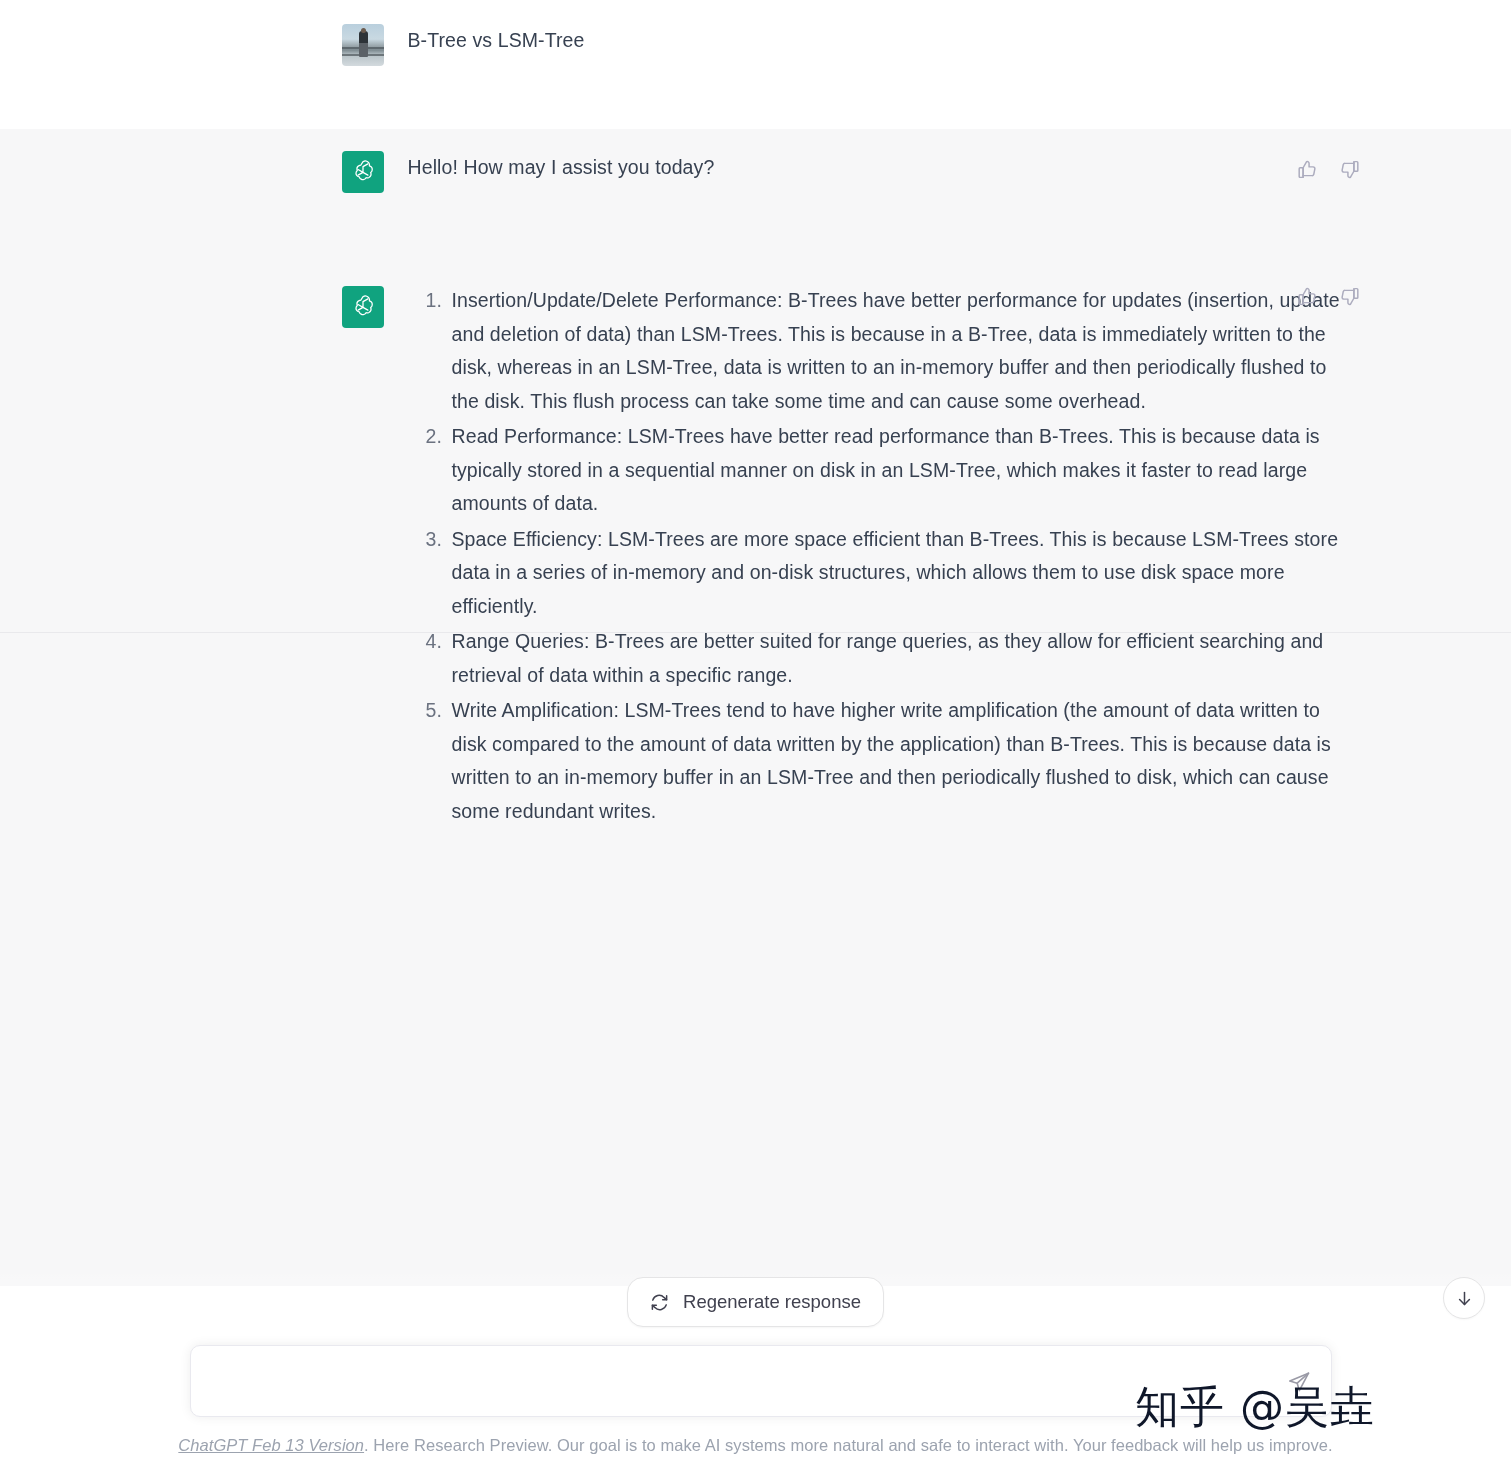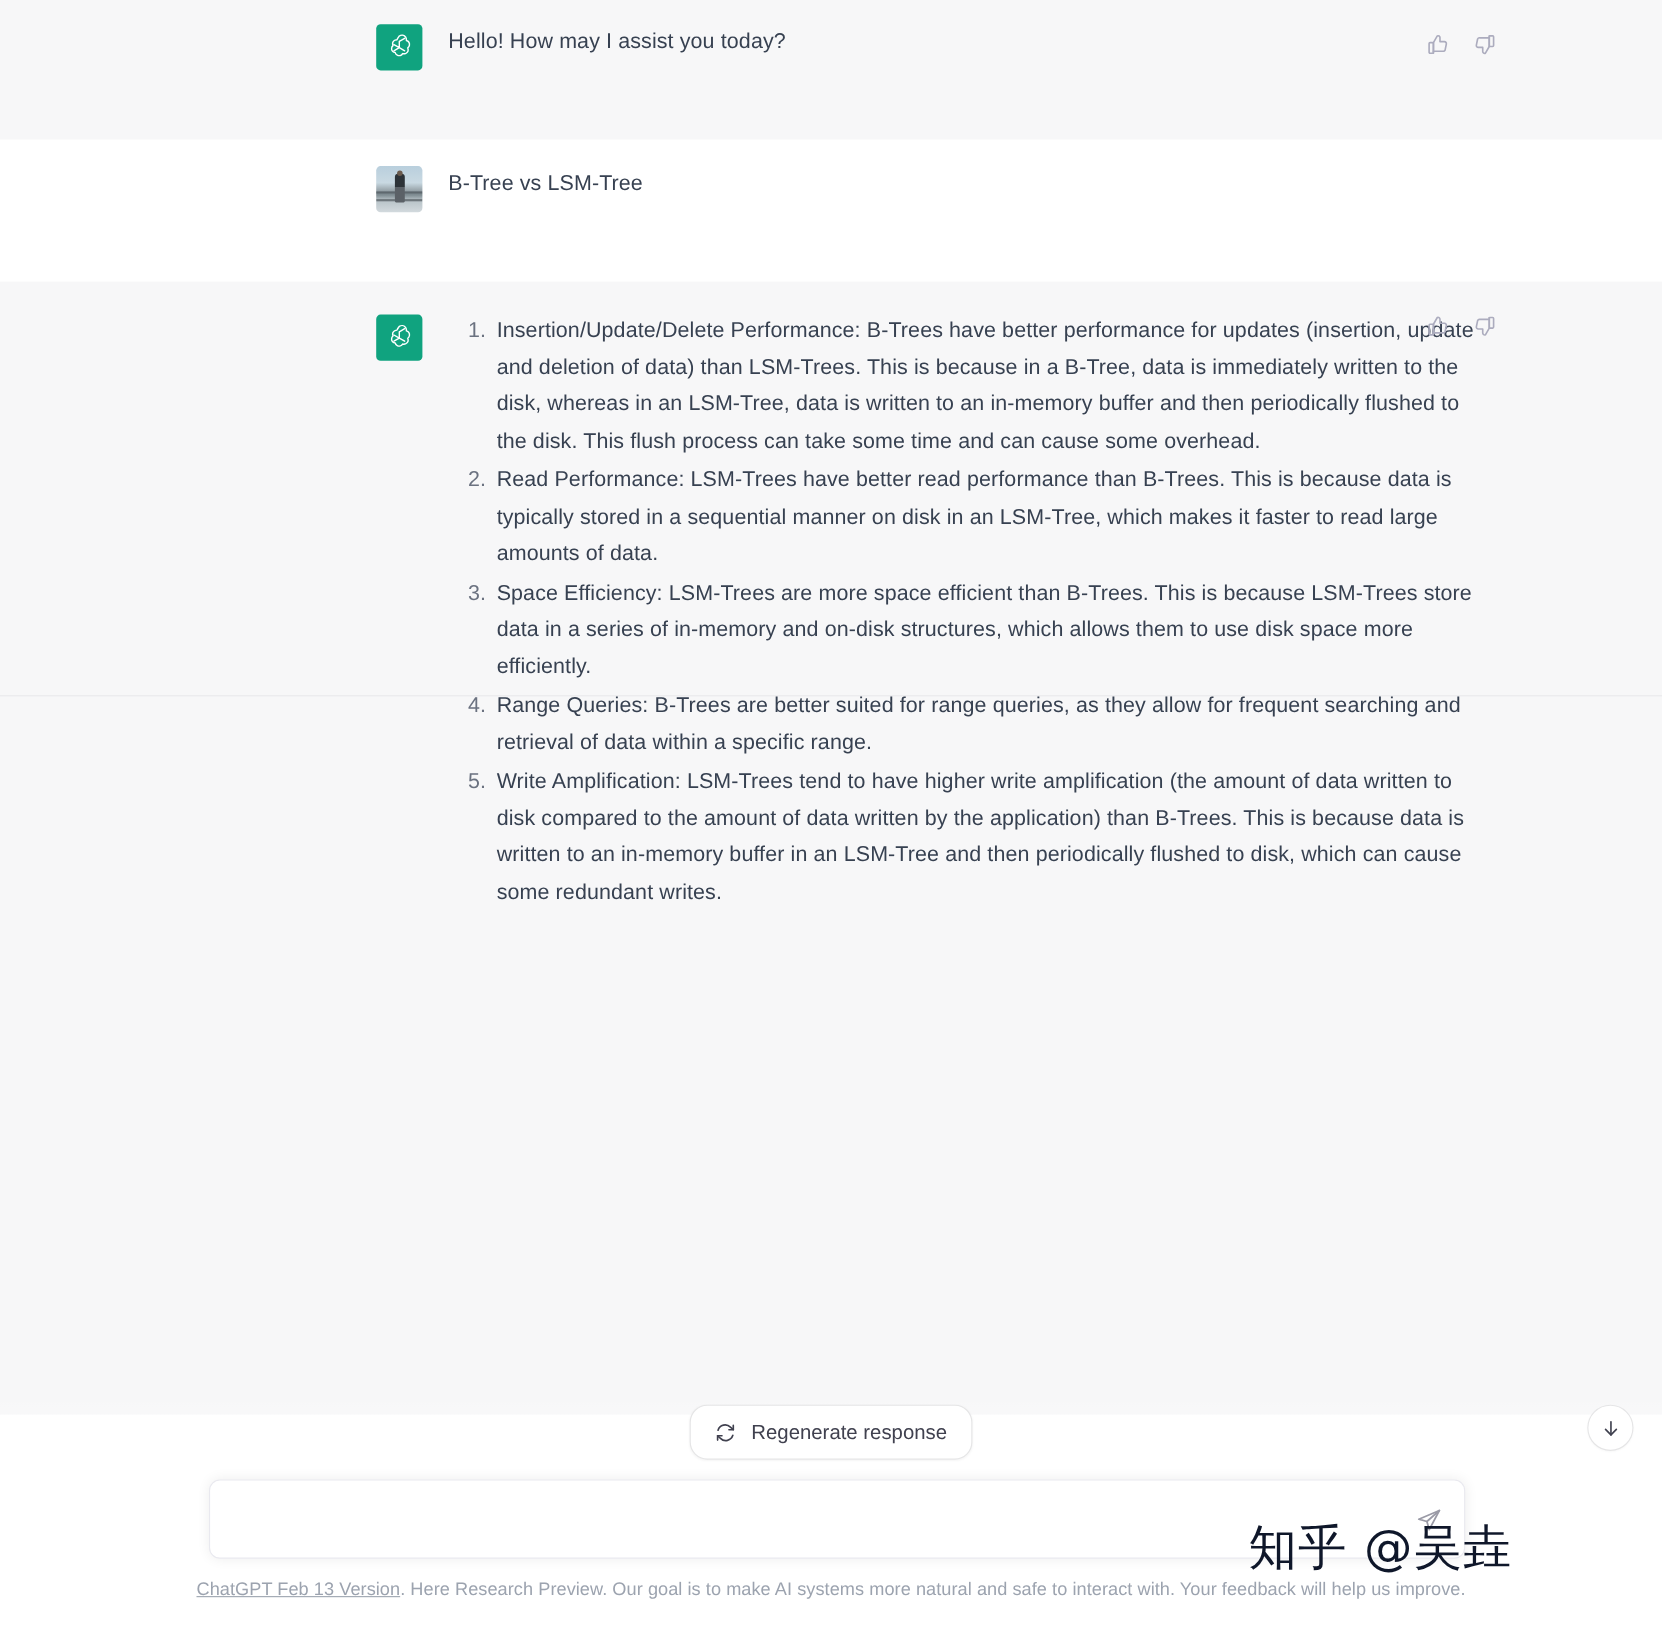--- a/index.html
+++ b/index.html
@@ -252,39 +252,54 @@
     top: 1436px;
     text-align: center;
     font-size: 16.5px;
     color: #9ca3af;
     pointer-events: auto;
     letter-spacing: .05px;
   }
   .footer-note a {
     color: #9ca3af;
     text-decoration: underline;
+    font-style: italic;
   }
 
   
   .watermark {
     position: absolute;
     left: 1135px;
     top: 1378px;
     font-size: 44px;
     color: #0f172a;
     font-family: "DejaVu Sans", sans-serif;
     white-space: nowrap;
     pointer-events: none;
     letter-spacing: 1px;
   }
 </style>
 </head>
 <body>
 
 <div class="chat-scroll">
+
+  <div class="msg-row user" style="height:129px;">
+    <div class="msg-inner" style="padding-top:22px;">
+      <div class="avatar photo">
+        <div class="rail"></div>
+        <div class="rail2"></div>
+        <div class="figure"></div>
+        <div class="head"></div>
+      </div>
+      <div class="msg-body">
+        <p class="single">B-Tree vs LSM-Tree</p>
+      </div>
+    </div>
+  </div>
 
   <div class="msg-row assistant" style="height:127px;">
     <div class="msg-inner" style="padding-top:20px;">
       <div class="avatar gpt">
         <svg viewBox="0 0 24 24" fill="none" stroke="#ffffff" stroke-width="1.1" stroke-linecap="round" stroke-linejoin="round">
           <path d="M12 3.2c1.7-1.1 3.9-.7 5 .9.5.8.7 1.7.5 2.6 1.6.5 2.6 2 2.4 3.6-.1.9-.6 1.7-1.3 2.2.6 1.6 0 3.4-1.5 4.2-.8.4-1.7.5-2.5.2-.8 1.5-2.7 2-4.2 1.2-.8-.4-1.4-1.2-1.6-2-1.6-.1-2.9-1.5-2.8-3.1 0-.9.4-1.7 1.1-2.3-.6-1.6 0-3.4 1.5-4.2.5-.3 1-.4 1.6-.4.4-1.2 1.3-2.2 1.8-2.9z"></path>
           <path d="M12 7.4v4.9l4.2 2.4M12 12.3l-4.2 2.4M12 12.3V7.4l4.2-2.4M7.8 9.9l4.2 2.4"></path>
         </svg>
       </div>
       <div class="msg-body">
@@ -302,49 +317,35 @@
           <svg viewBox="0 0 24 24" fill="none" stroke="currentColor" stroke-width="1.7" stroke-linecap="round" stroke-linejoin="round">
             <path d="M17 14V3"></path>
             <path d="M17 14l-4 7a2 2 0 0 1-2.8-1.8V15H5.6a2 2 0 0 1-2-2.4l1.3-6.4A2 2 0 0 1 6.9 5H17"></path>
             <rect x="17" y="3" width="4.5" height="11" rx="1"></rect>
           </svg>
         </div>
       </div>
     </div>
   </div>
 
-  <div class="msg-row user" style="height:129px;">
-    <div class="msg-inner" style="padding-top:22px;">
-      <div class="avatar photo">
-        <div class="rail"></div>
-        <div class="rail2"></div>
-        <div class="figure"></div>
-        <div class="head"></div>
-      </div>
-      <div class="msg-body">
-        <p class="single">B-Tree vs LSM-Tree</p>
-      </div>
-    </div>
-  </div>
-
   <div class="msg-row assistant" style="min-height:1030px;">
     <div class="row-divider" style="top:376px;"></div>
     <div class="msg-inner" style="padding-top:28px; padding-bottom:0;">
       <div class="avatar gpt">
         <svg viewBox="0 0 24 24" fill="none" stroke="#ffffff" stroke-width="1.1" stroke-linecap="round" stroke-linejoin="round">
           <path d="M12 3.2c1.7-1.1 3.9-.7 5 .9.5.8.7 1.7.5 2.6 1.6.5 2.6 2 2.4 3.6-.1.9-.6 1.7-1.3 2.2.6 1.6 0 3.4-1.5 4.2-.8.4-1.7.5-2.5.2-.8 1.5-2.7 2-4.2 1.2-.8-.4-1.4-1.2-1.6-2-1.6-.1-2.9-1.5-2.8-3.1 0-.9.4-1.7 1.1-2.3-.6-1.6 0-3.4 1.5-4.2.5-.3 1-.4 1.6-.4.4-1.2 1.3-2.2 1.8-2.9z"></path>
           <path d="M12 7.4v4.9l4.2 2.4M12 12.3l-4.2 2.4M12 12.3V7.4l4.2-2.4M7.8 9.9l4.2 2.4"></path>
         </svg>
       </div>
       <div class="msg-body">
         <ol class="answer-list">
           <li>Insertion/Update/Delete Performance: B-Trees have better performance for updates (insertion, update and deletion of data) than LSM-Trees. This is because in a B-Tree, data is immediately written to the disk, whereas in an LSM-Tree, data is written to an in-memory buffer and then periodically flushed to the disk. This flush process can take some time and can cause some overhead.</li>
           <li>Read Performance: LSM-Trees have better read performance than B-Trees. This is because data is typically stored in a sequential manner on disk in an LSM-Tree, which makes it faster to read large amounts of data.</li>
           <li>Space Efficiency: LSM-Trees are more space efficient than B-Trees. This is because LSM-Trees store data in a series of in-memory and on-disk structures, which allows them to use disk space more efficiently.</li>
-          <li>Range Queries: B-Trees are better suited for range queries, as they allow for frequent searching and retrieval of data within a specific range.</li>
+          <li>Range Queries: B-Trees are better suited for range queries, as they allow for efficient searching and retrieval of data within a specific range.</li>
           <li>Write Amplification: LSM-Trees tend to have higher write amplification (the amount of data written to disk compared to the amount of data written by the application) than B-Trees. This is because data is written to an in-memory buffer in an LSM-Tree and then periodically flushed to disk, which can cause some redundant writes.</li>
         </ol>
       </div>
       <div class="feedback">
         <div class="fb-btn">
           <svg viewBox="0 0 24 24" fill="none" stroke="currentColor" stroke-width="1.7" stroke-linecap="round" stroke-linejoin="round">
             <path d="M7 10v11"></path>
             <path d="M7 10l4-7a2 2 0 0 1 2.8 1.8V9h4.6a2 2 0 0 1 2 2.4l-1.3 6.4A2 2 0 0 1 17.1 19H7"></path>
             <rect x="2.5" y="10" width="4.5" height="11" rx="1"></rect>
           </svg>

